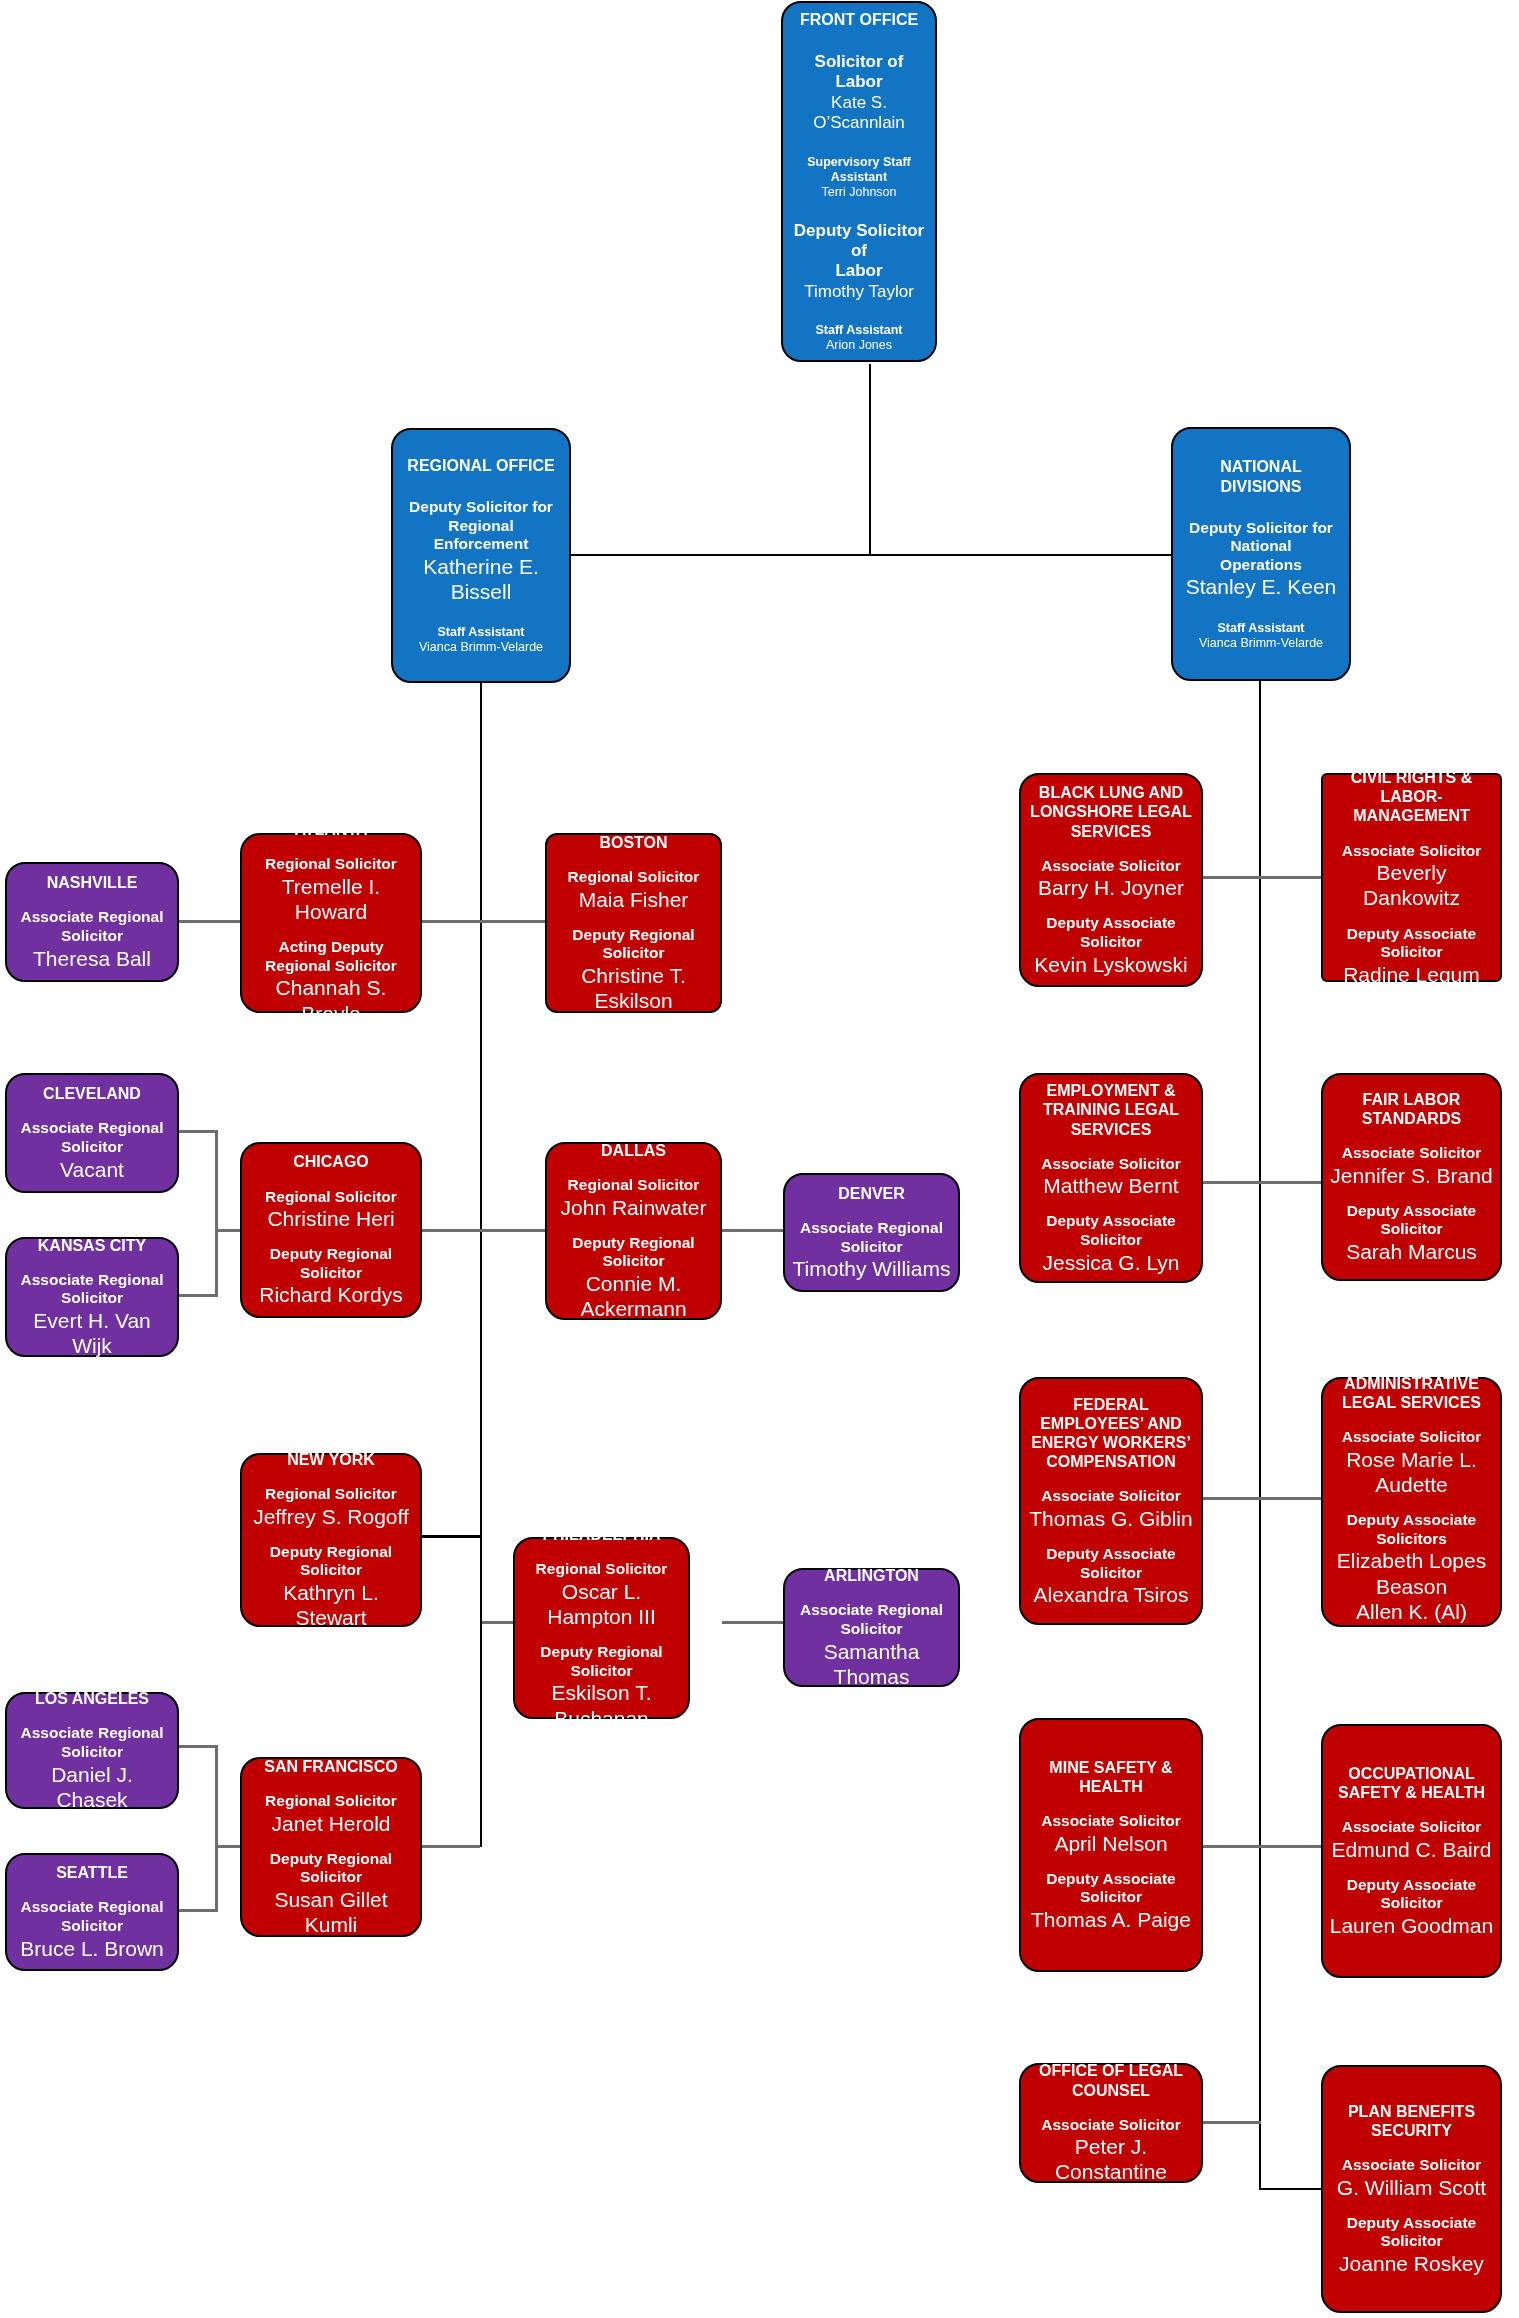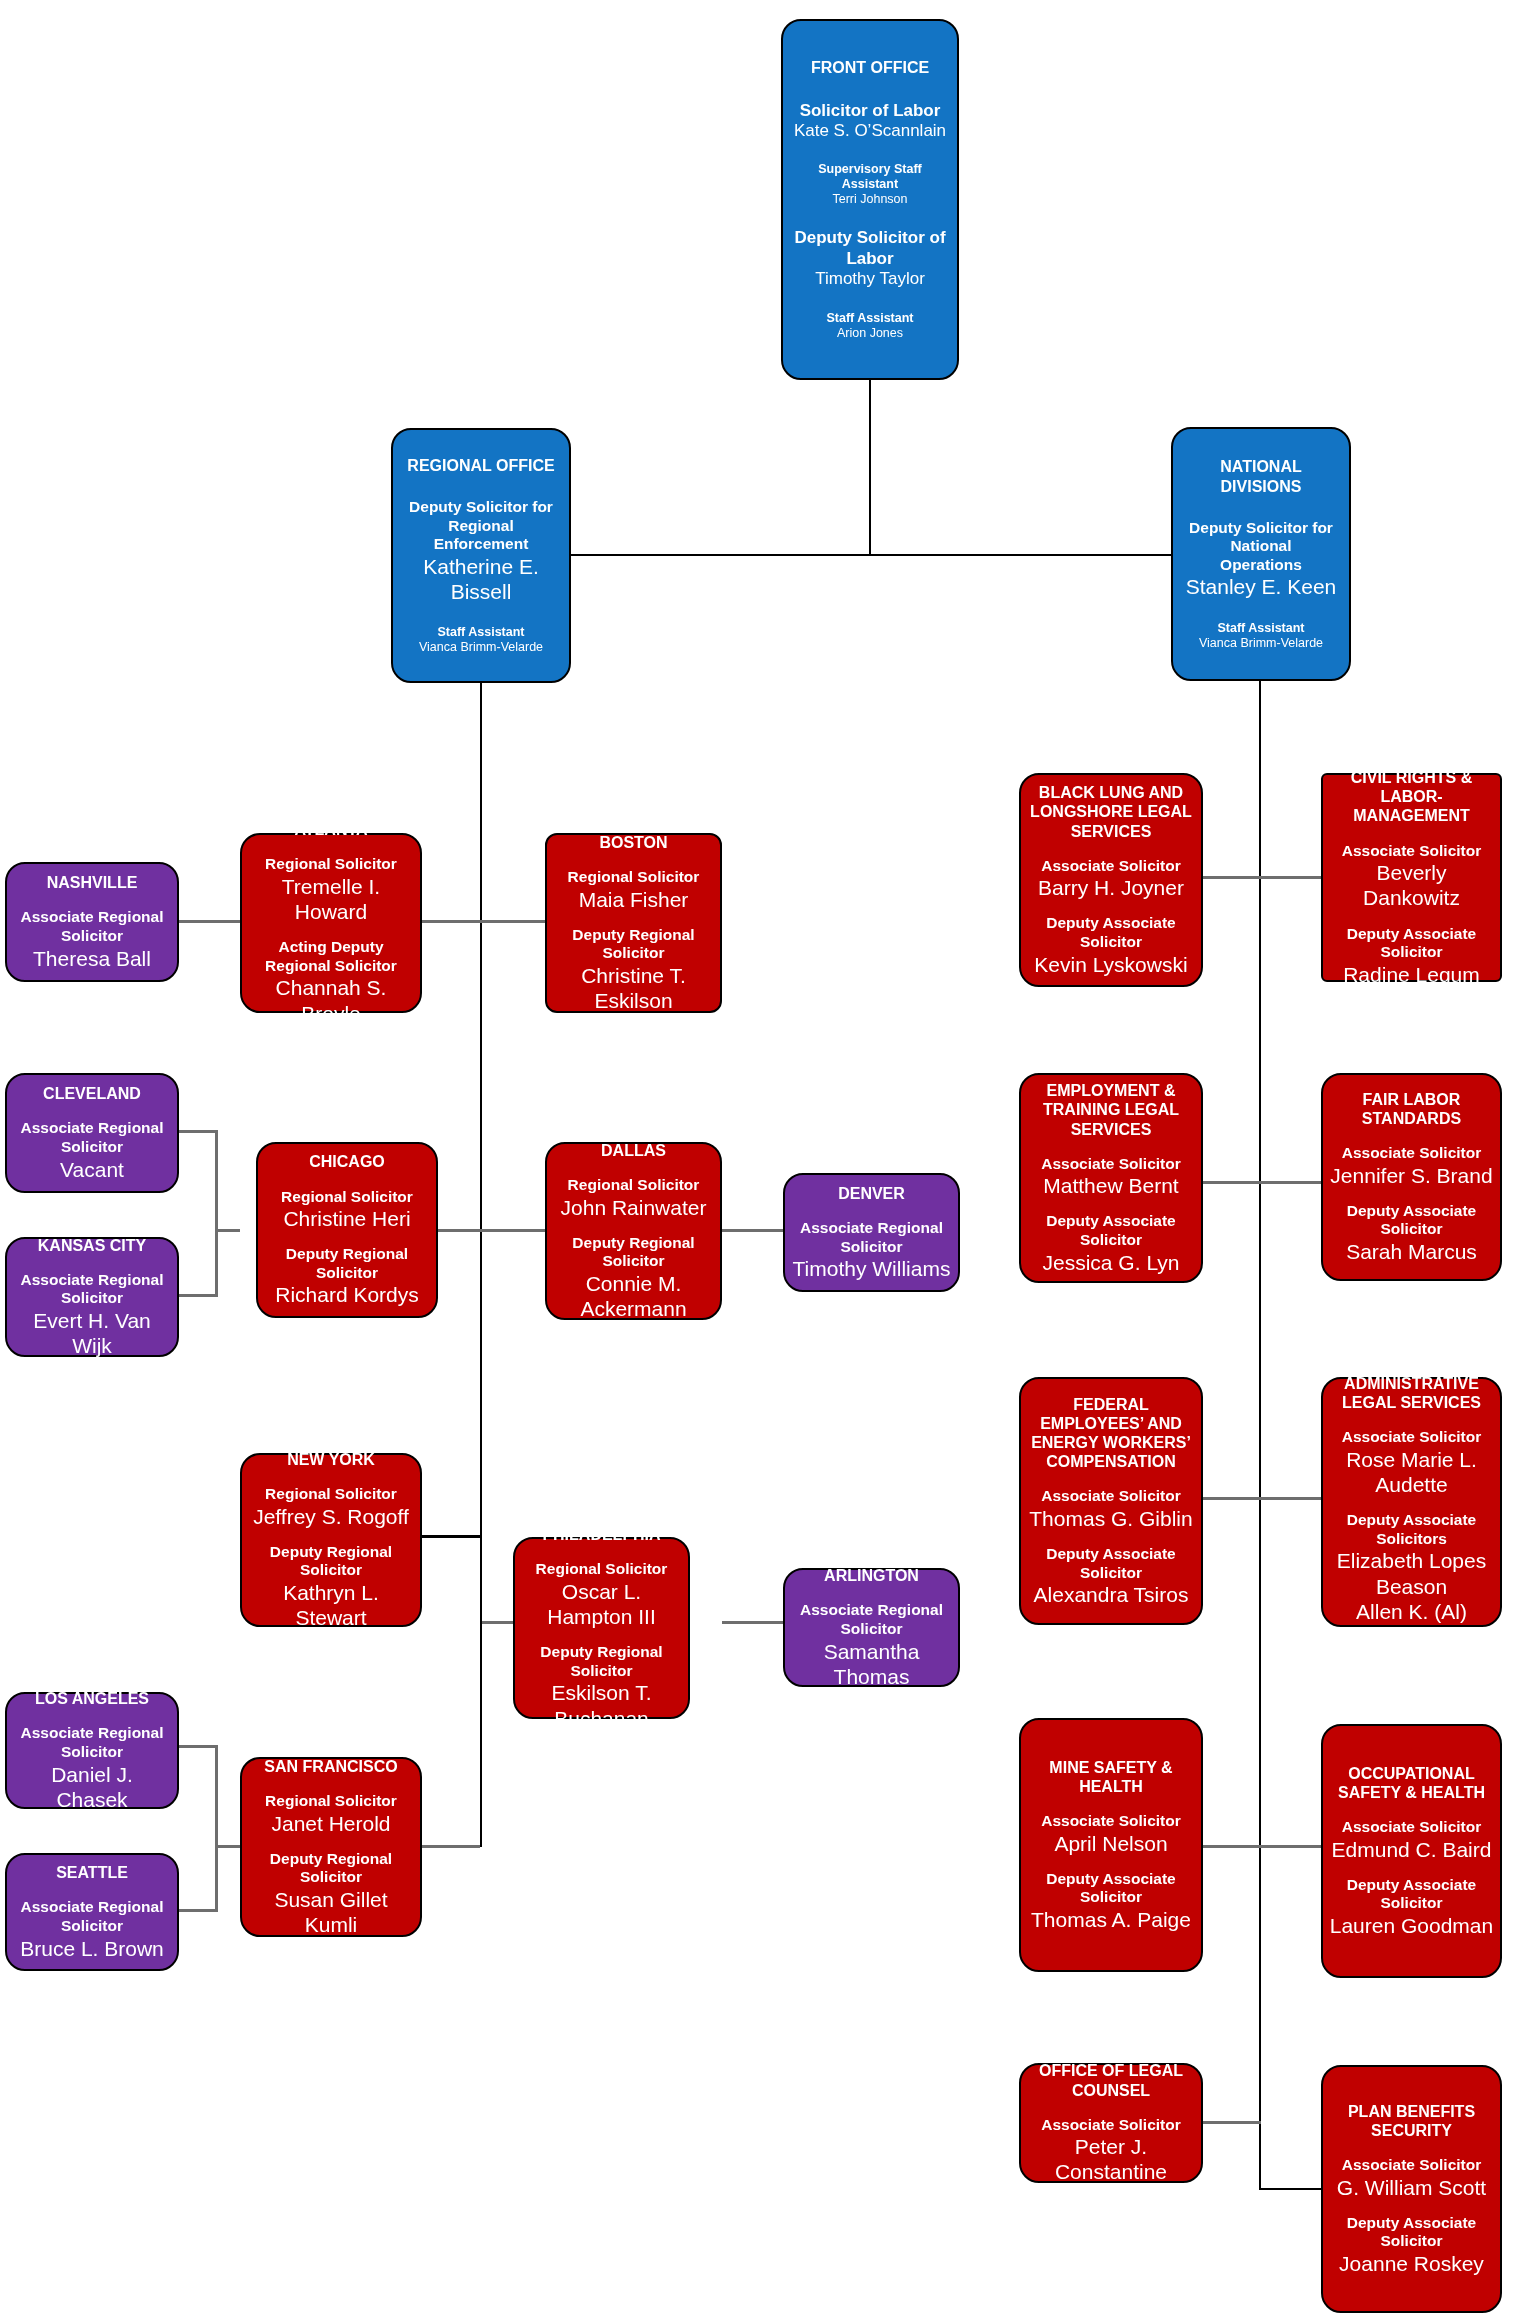--- a/index.html
+++ b/index.html
@@ -66,21 +66,21 @@
     <div class="connector gray" style="left: 179px; top: 1909px; width: 38px; height: 3px; background: rgb(110, 110, 110);"></div>
     <div class="connector gray" style="left: 215px; top: 1745px; width: 3px; height: 167px; background: rgb(110, 110, 110);"></div>
     <div class="connector gray" style="left: 218px; top: 1845px; width: 22px; height: 3px; background: rgb(110, 110, 110);"></div>
     <div class="connector gray" style="left: 422px; top: 1845px; width: 58px; height: 3px; background: rgb(110, 110, 110);"></div>
     <div class="connector gray" style="left: 1203px; top: 876px; width: 118px; height: 3px; background: rgb(110, 110, 110);"></div>
     <div class="connector gray" style="left: 1203px; top: 1181px; width: 118px; height: 3px; background: rgb(110, 110, 110);"></div>
     <div class="connector gray" style="left: 1203px; top: 1497px; width: 118px; height: 3px; background: rgb(110, 110, 110);"></div>
     <div class="connector gray" style="left: 1203px; top: 1845px; width: 118px; height: 3px; background: rgb(110, 110, 110);"></div>
     <div class="connector gray" style="left: 1203px; top: 2121px; width: 58px; height: 3px; background: rgb(110, 110, 110);"></div>
     <div class="connector black" style="left: 1259px; top: 2188px; width: 62px; height: 2px; background: rgb(0, 0, 0);"></div>
-    <div class="box blue" style="left: 781px; top: 19px; width: 178px; height: 361px; text-align: center;">
+    <div class="box blue" style="left: 781px; top: 1px; width: 156px; height: 361px; text-align: center;">
       <div class="title">FRONT OFFICE</div>
       <div class="entry large">
         <div class="role">Solicitor of Labor</div>
         <div class="names">Kate S. O’Scannlain</div>
       </div>
       <div class="entry small">
         <div class="role">Supervisory Staff
 Assistant</div>
         <div class="names">Terri Johnson</div>
       </div>
@@ -190,21 +190,21 @@
       </div>
     </div>
     <div class="box purple" style="left: 5px; top: 1237px; width: 174px; height: 120px;">
       <div class="title">KANSAS CITY</div>
       <div class="entry">
         <div class="role">Associate Regional
 Solicitor</div>
         <div class="names">Evert H. Van Wijk</div>
       </div>
     </div>
-    <div class="box red" style="left: 256px; top: 1142px; width: 182px; height: 176px;">
+    <div class="box red" style="left: 240px; top: 1142px; width: 182px; height: 176px;">
       <div class="title">CHICAGO</div>
       <div class="entry">
         <div class="role">Regional Solicitor</div>
         <div class="names">Christine Heri</div>
       </div>
       <div class="entry">
         <div class="role">Deputy Regional
 Solicitor</div>
         <div class="names">Richard Kordys</div>
       </div>

